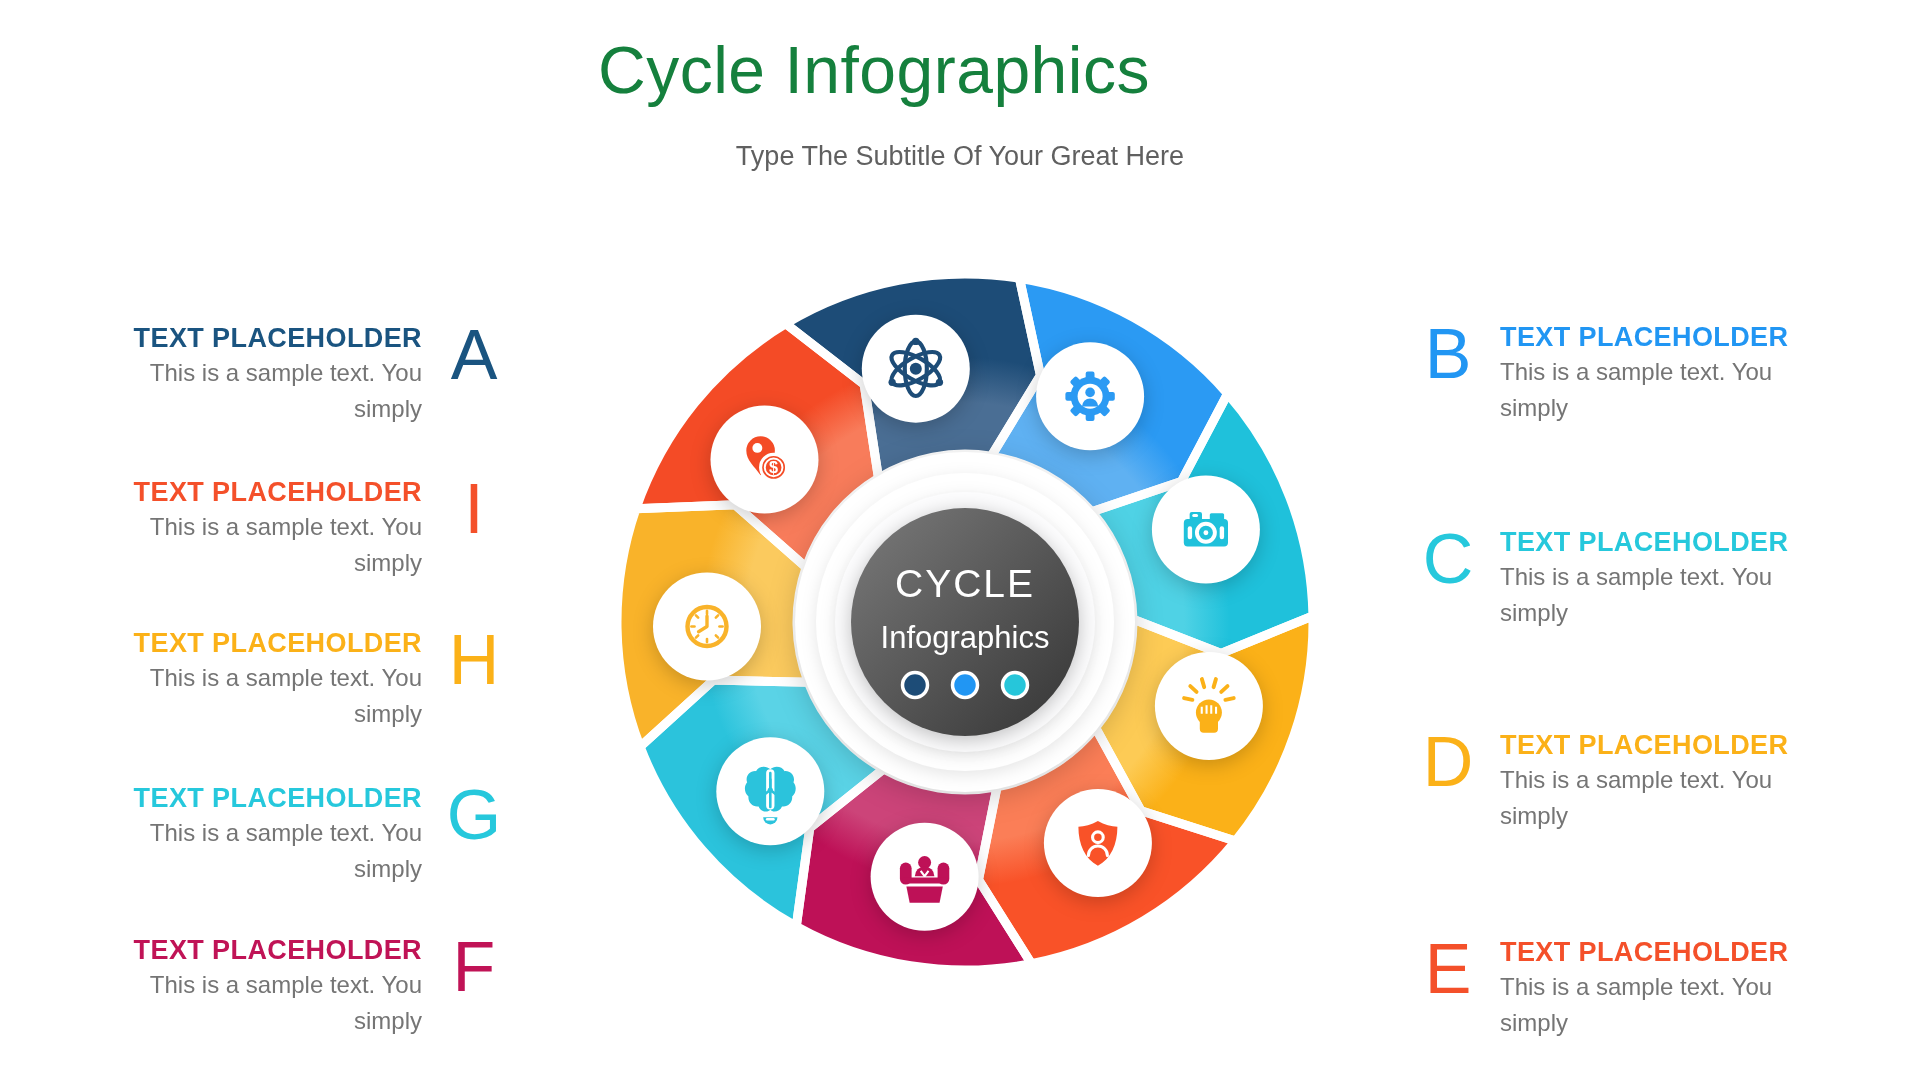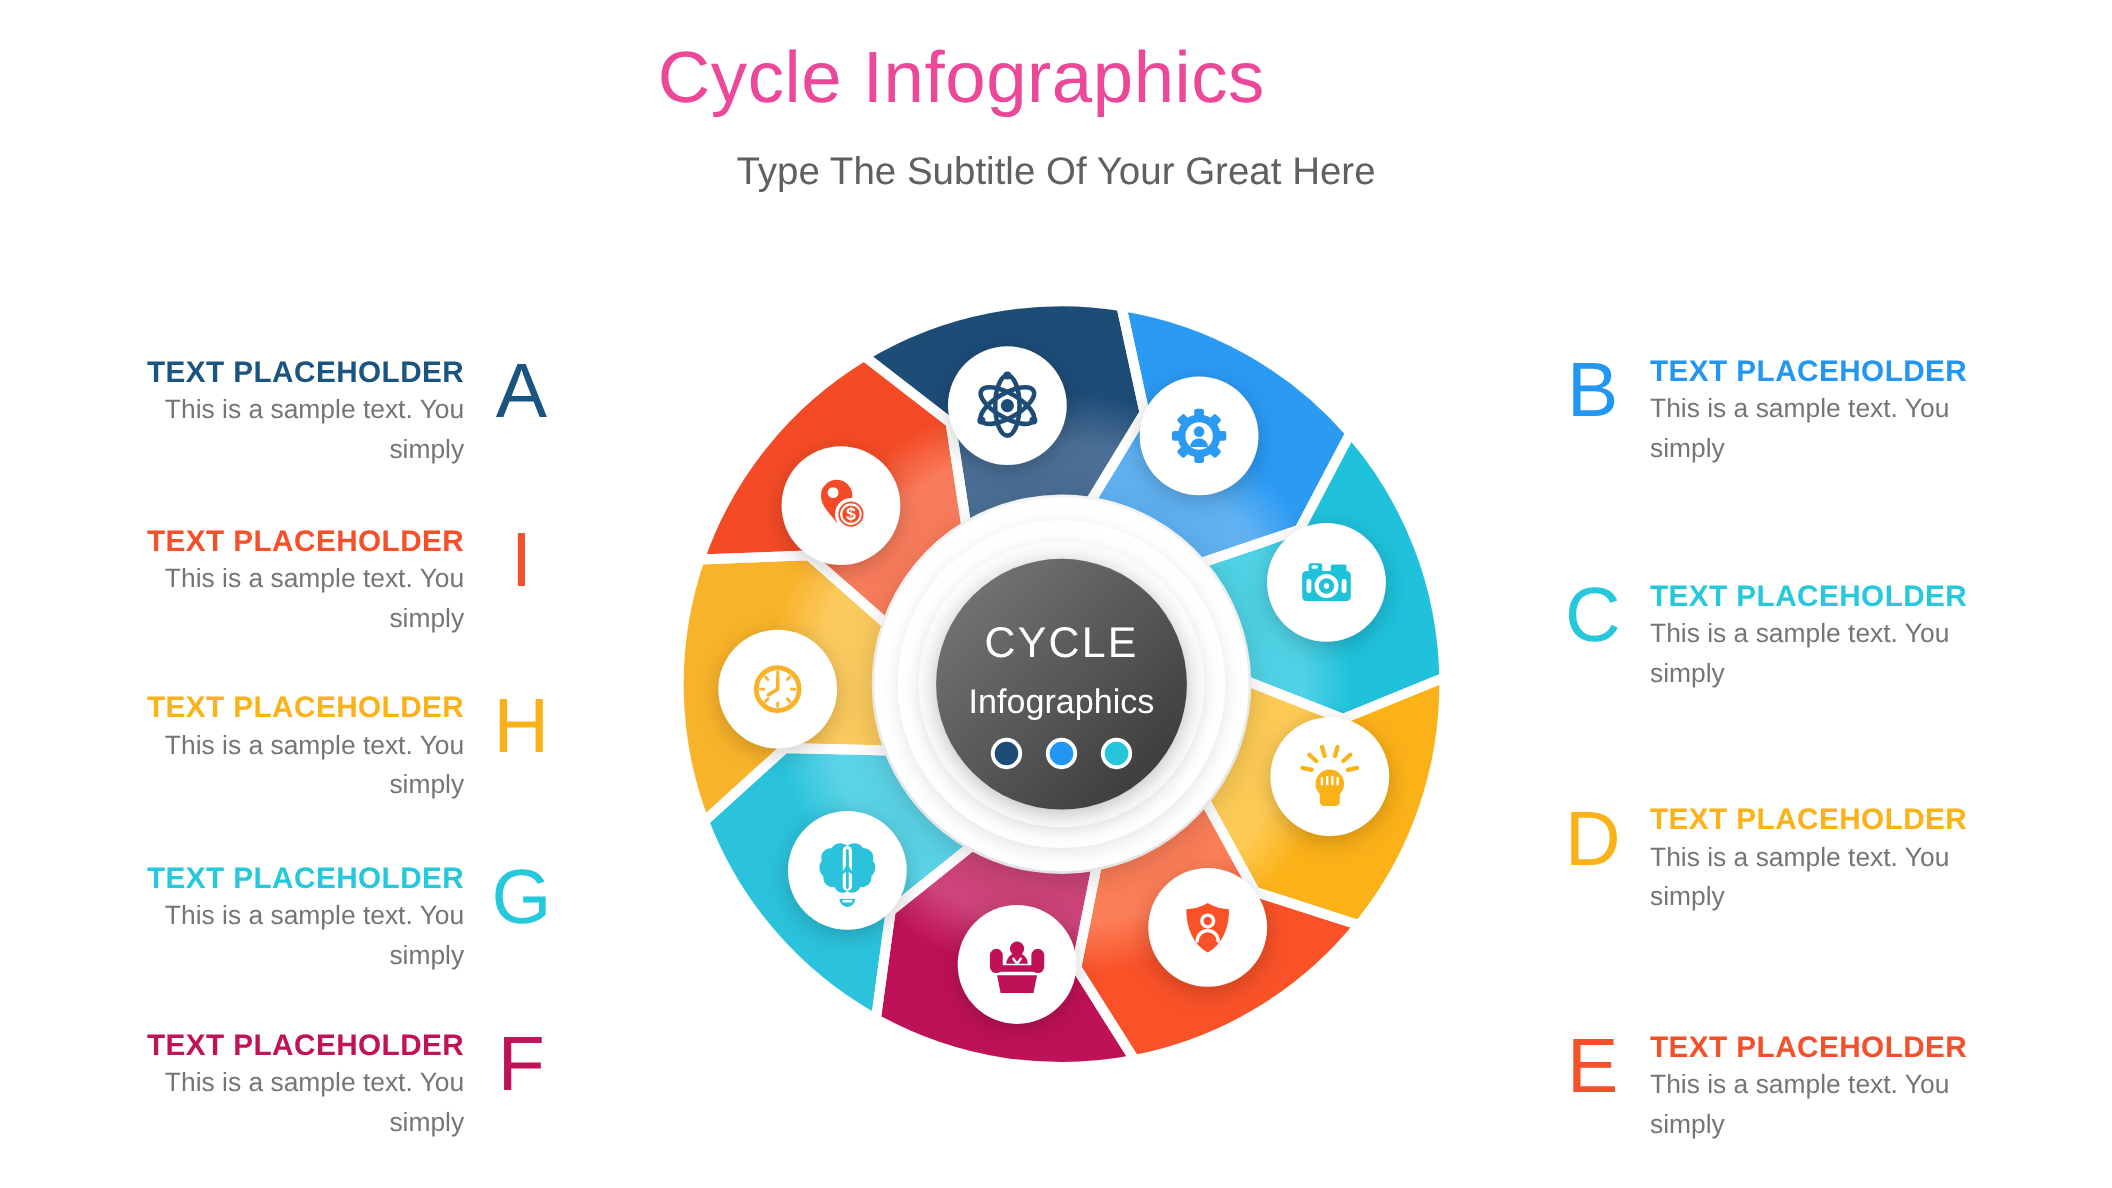--- a/index.html
+++ b/index.html
@@ -2,25 +2,25 @@
 <html><head>
 <meta charset="utf-8">
 <style>
   html,body{margin:0;padding:0;}
   body{
     width:1920px;height:1080px;position:relative;overflow:hidden;
     background:#ffffff;font-family:"Liberation Sans",sans-serif;
   }
   .slide-title{
     position:absolute;top:34px;left:0;width:1748px;text-align:center;
-    font-size:66px;line-height:72px;color:#ec4899;font-weight:400;letter-spacing:0.5px;
+    font-size:66px;line-height:72px;color:#15803d;font-weight:400;letter-spacing:0.5px;
   }
   .slide-subtitle{
     position:absolute;top:138px;left:0;width:1920px;text-align:center;
-    font-size:35px;line-height:36px;color:#606060;font-weight:400;
+    font-size:27px;line-height:36px;color:#606060;font-weight:400;
   }
   .wheel-svg{position:absolute;left:0;top:0;}
   .info-row{position:absolute;display:flex;align-items:flex-start;margin-top:40px;}
   .info-row .txt{flex:1;}
   .info-row .txt .row-title{
     font-size:27px;font-weight:700;line-height:34px;letter-spacing:0.4px;
   }
   .info-row .txt .row-body{
     font-size:24px;font-weight:400;line-height:36px;color:#757575;
   }

